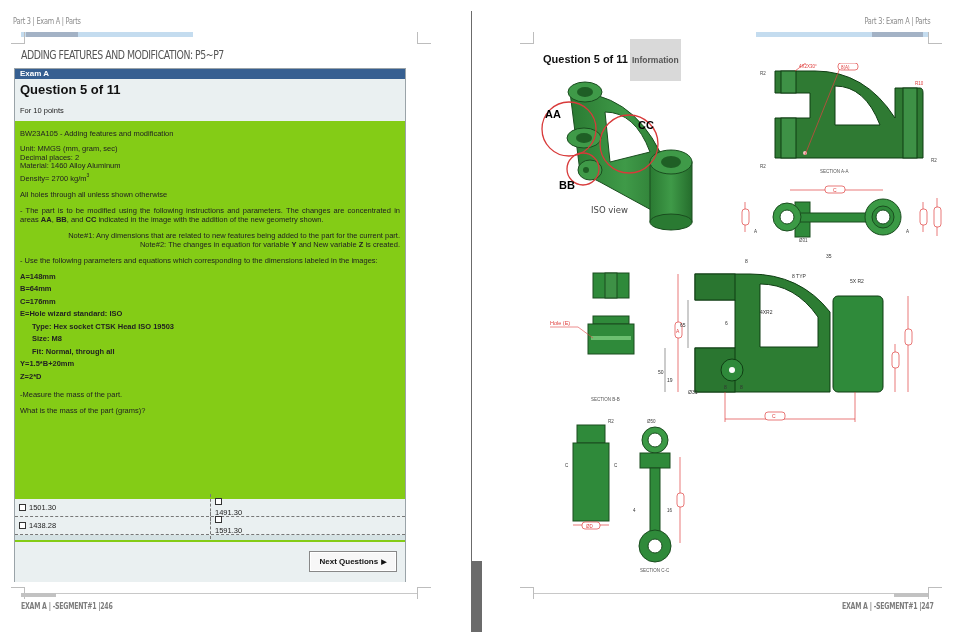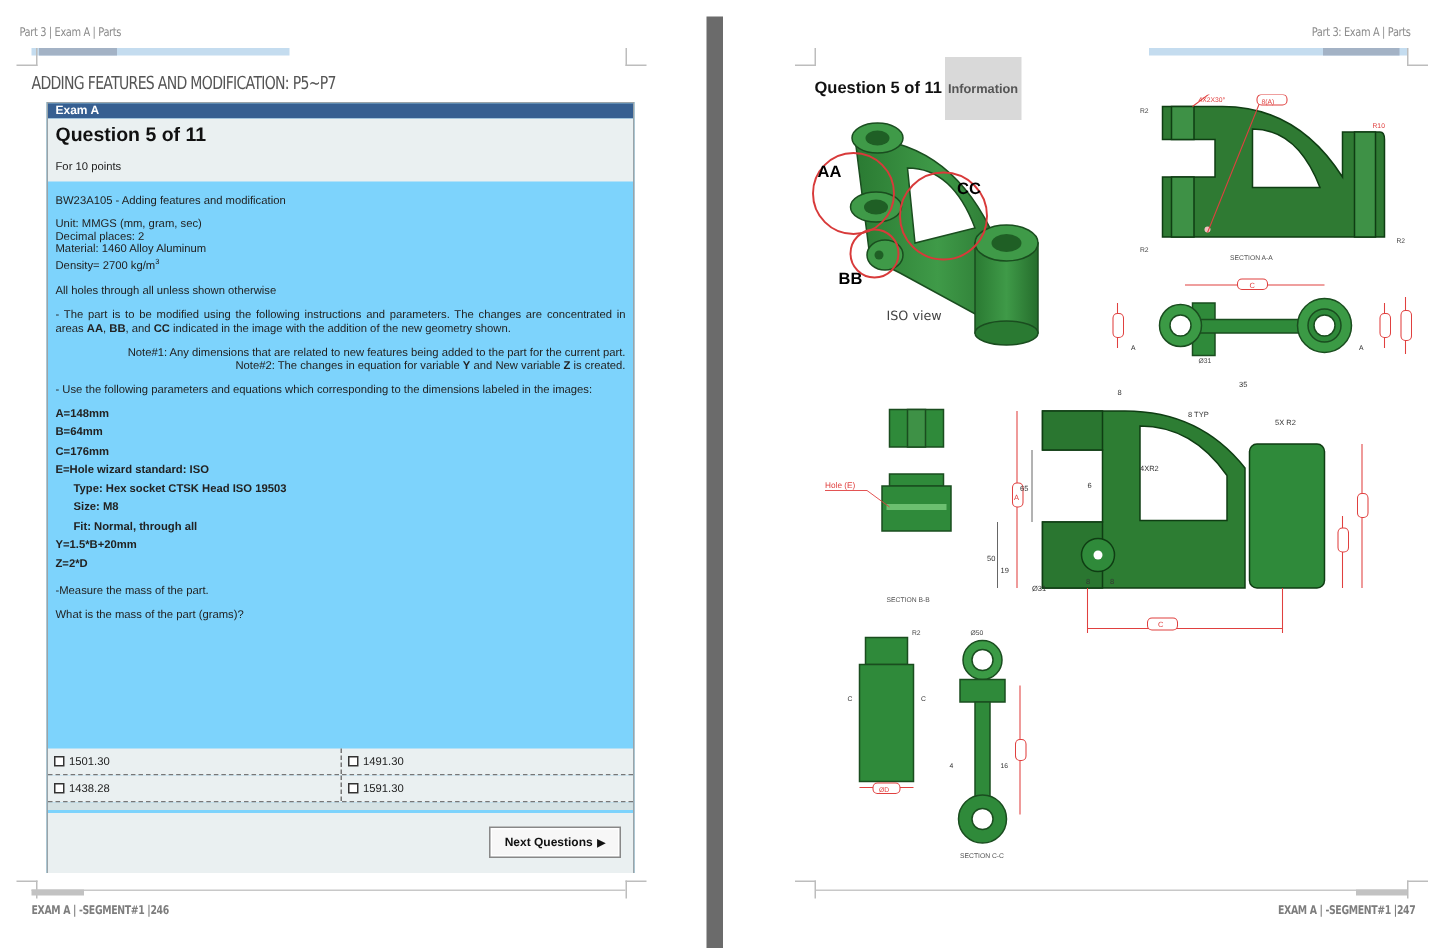--- a/index.html
+++ b/index.html
@@ -1,43 +1,43 @@
 <!DOCTYPE html>
 <html><head>
 <meta charset="utf-8">
 <style>
   * { box-sizing: border-box; margin: 0; padding: 0; }
   body { width: 960px; height: 632px; background: #ffffff; position: relative; overflow: hidden; font-family: "Liberation Sans", sans-serif; }
   .page { position: absolute; top: 0; height: 561px; background: #fff; }
   .page-left { left: 0; width: 470px; }
-  .page-right { left: 482px; width: 478px; }
+  .page-right { left: 472px; width: 478px; }
   .divider { position: absolute; left: 471px; top: 11px; width: 11px; height: 621px; background: #6b6b6b; }
 
   .hdr-text { position: absolute; font-family: "DejaVu Sans", sans-serif; font-size: 8px; color: #8a8a8a; letter-spacing: -0.3px; transform: scaleX(0.82); }
   .bar { position: absolute; height: 5px; background: #c4dcef; }
   .bar-dark { position: absolute; height: 5px; background: #a3b2c5; }
   .crop { position: absolute; border-color: #bdbdbd; border-style: solid; width: 14px; height: 12px; }
 
   .section-title { position: absolute; left: 21px; top: 48px; font-family: "DejaVu Sans", sans-serif; font-size: 12px; color: #555; letter-spacing: -0.6px; transform: scaleX(0.78); transform-origin: left; white-space: nowrap; }
 
-  .exam-box { position: absolute; left: 31px; top: 68px; width: 392px; height: 514px; border: 1px solid #9aa3a8; background: #7dd3fc; }
+  .exam-box { position: absolute; left: 14px; top: 68px; width: 392px; height: 514px; border: 1px solid #9aa3a8; background: #84cc16; }
   .exam-band { height: 10px; background: #365f91; color: #fff; font-size: 8px; font-weight: bold; padding-left: 5px; line-height: 10px; }
   .exam-head { background: #eaf0f1; height: 42px; padding: 3px 5px; }
   .q-title { font-size: 13px; font-weight: bold; color: #111; }
   .q-points { font-size: 7.5px; color: #222; margin-top: 9px; }
   .q-body { padding: 8px 5px 0 5px; font-size: 7.5px; color: #222; line-height: 9px; }
   .q-body p { margin-bottom: 7px; text-align: justify; }
   .q-body b { font-weight: bold; }
   .params div { font-weight: bold; margin-bottom: 3.5px; }
   .params .ind { padding-left: 12px; }
   .answers { position: absolute; left: 0; top: 430px; width: 390px; }
   .ans-row { display: flex; background: #eaf0f1; height: 18px; border-bottom: 1px dashed #777; align-items: center; }
   .ans-row:last-child { border-bottom: none; }
   .ans-cell { width: 50%; font-size: 7.5px; color: #222; padding: 4px 4px; display: flex; align-items: flex-start; gap: 3px; }
-  .ans-cell + .ans-cell { border-left: 1px dashed #777; }
+  .ans-cell + .ans-cell { border-left: 1px dashed #777; flex-direction: column; }
   .chk { width: 7px; height: 7px; border: 1px solid #333; background: #fff; display: inline-block; margin-top: 0.5px; }
   .ans-sep { height: 5px; background: #d5e2e4; }
   .footer-band { position: absolute; left: 0; top: 473px; width: 390px; height: 40px; background: #eaf0f1; }
   .next-btn { position: absolute; right: 8px; top: 9px; width: 88px; height: 21px; border: 1px solid #888; background: #f7f7f7; font-size: 8px; font-weight: bold; color: #111; display: flex; align-items: center; justify-content: center; gap: 3px; box-shadow: inset 0 0 0 1px #fff; }
 
   .foot-line { position: absolute; height: 1px; background: #c8c8c8; }
   .foot-text { position: absolute; font-family: "DejaVu Sans", sans-serif; font-size: 8px; color: #7d7d7d; font-weight: bold; letter-spacing: -0.3px; transform: scaleX(0.78); transform-origin: left; white-space: nowrap; }
 
   .info-title { position: absolute; left: 543px; top: 53px; font-size: 11px; font-weight: bold; color: #111; }
   .info-badge { font-size: 8.5px; color: #555; background: #d9d9d9; padding: 16px 2px; margin-left: 2px; }

